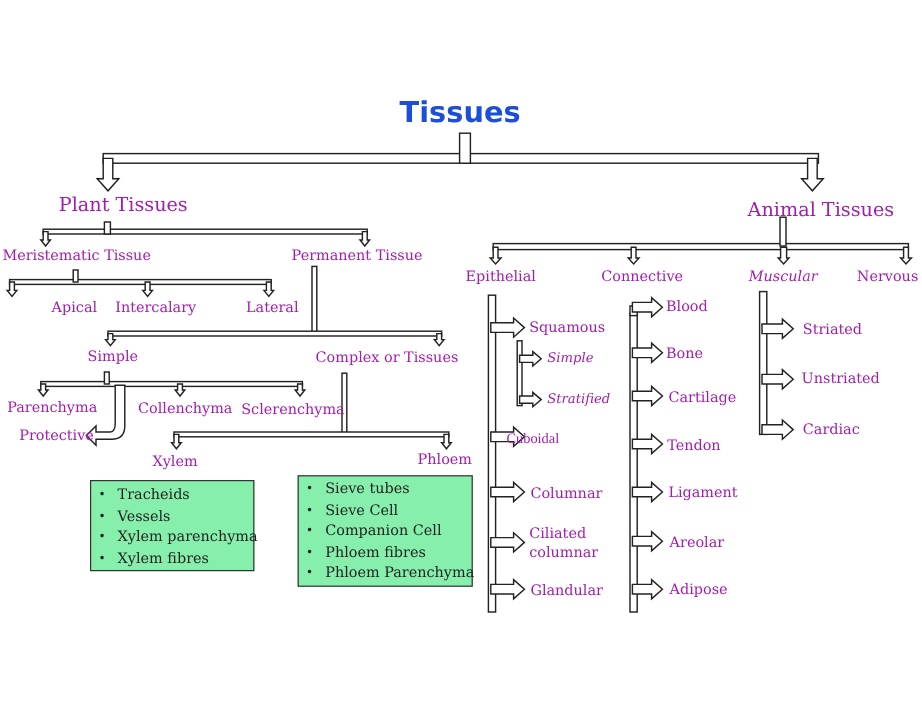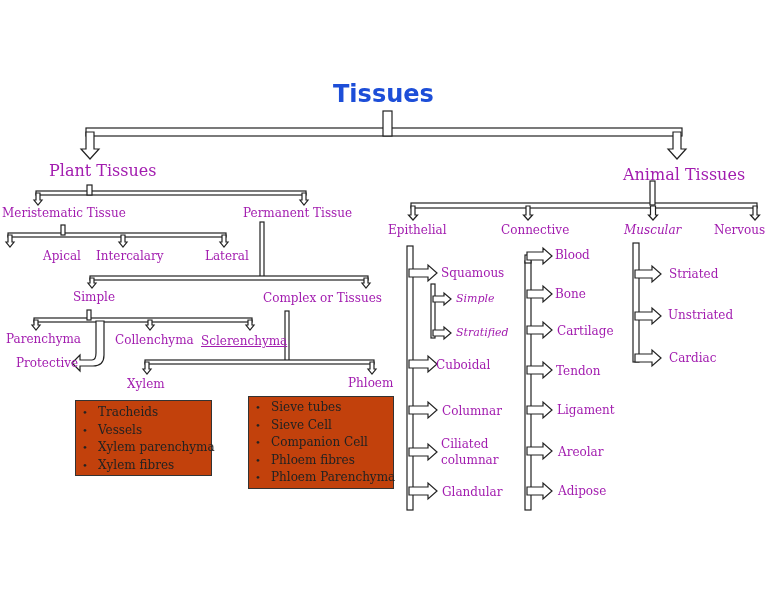--- a/index.html
+++ b/index.html
@@ -2,21 +2,21 @@
 <html><head>
 <meta charset="utf-8">
 <style>
   html,body{margin:0;padding:0;background:#ffffff;}
   body{width:768px;height:594px;position:relative;overflow:hidden;font-family:"DejaVu Serif","Liberation Serif",serif;color:#1a1a1a;}
   #stage{position:absolute;left:0;top:0;width:768px;height:594px;}
   .lbl{position:absolute;white-space:nowrap;font-family:"DejaVu Serif","Liberation Serif",serif;font-size:12px;line-height:14px;color:#a21caf;}
   .lbl.big{font-size:16px;line-height:18px;}
   .lbl.ital{font-style:italic;font-size:11px;}
   .title{position:absolute;left:333px;top:80px;font-family:"DejaVu Sans","Liberation Sans",sans-serif;font-weight:bold;font-size:24px;line-height:28px;color:#1d4ed8;}
-  .box{position:absolute;border:1px solid #333;background:#c2410c;}
+  .box{position:absolute;border:1px solid #333;background:#86efac;}
   .box ul{margin:0;padding:0;list-style:none;}
   .box li{position:relative;padding-left:22px;font-family:"DejaVu Serif","Liberation Serif",serif;font-size:12px;line-height:17.5px;color:#222;white-space:nowrap;}
   .box li::before{content:"\2022";position:absolute;left:6px;top:0;font-size:10px;}
   svg{position:absolute;left:0;top:0;}
   svg .ln{fill:#fff;stroke:#222;stroke-width:1.2;}
 </style>
 </head>
 <body>
 
 <div id="stage">
@@ -85,21 +85,21 @@
   <div class="lbl" style="left:2px;top:206px;">Meristematic Tissue</div>
   <div class="lbl" style="left:243px;top:206px;">Permanent Tissue</div>
   <div class="lbl" style="left:2px;top:249px;margin-left:41px;">Apical</div>
   <div class="lbl" style="left:96px;top:249px;">Intercalary</div>
   <div class="lbl" style="left:205px;top:249px;">Lateral</div>
 
   <div class="lbl" style="left:73px;top:290px;">Simple</div>
   <div class="lbl" style="left:263px;top:291px;">Complex or Tissues</div>
   <div class="lbl" style="left:6px;top:332px;">Parenchyma</div>
   <div class="lbl" style="left:115px;top:333px;">Collenchyma</div>
-  <div class="lbl" style="left:201px;top:334px;text-decoration:underline;">Sclerenchyma</div>
+  <div class="lbl" style="left:201px;top:334px;">Sclerenchyma</div>
   <div class="lbl" style="left:16px;top:356px;">Protective</div>
 
   <div class="lbl" style="left:127px;top:377px;">Xylem</div>
   <div class="lbl" style="left:348px;top:376px;">Phloem</div>
 
   <div class="box" style="left:75px;top:400px;width:137px;height:76px;padding-top:3px;box-sizing:border-box;">
     <ul>
       <li>Tracheids</li>
       <li>Vessels</li>
       <li>Xylem parenchyma</li>
@@ -119,21 +119,21 @@
 
   <div class="lbl big" style="left:623px;top:166px;">Animal Tissues</div>
   <div class="lbl" style="left:388px;top:223px;">Epithelial</div>
   <div class="lbl" style="left:501px;top:223px;">Connective</div>
   <div class="lbl" style="left:624px;top:223px;font-style:italic;">Muscular</div>
   <div class="lbl" style="left:714px;top:223px;">Nervous</div>
 
   <div class="lbl" style="left:441px;top:266px;">Squamous</div>
   <div class="lbl ital" style="left:456px;top:292px;">Simple</div>
   <div class="lbl ital" style="left:456px;top:326px;">Stratified</div>
-  <div class="lbl" style="left:436px;top:358px;">Cuboidal</div>
+  <div class="lbl" style="left:422px;top:358px;font-family:Liberation Serif, serif;">Cuboidal</div>
   <div class="lbl" style="left:442px;top:404px;">Columnar</div>
   <div class="lbl" style="left:441px;top:436px;width:60px;white-space:normal;line-height:16px;">Ciliated columnar</div>
   <div class="lbl" style="left:442px;top:485px;">Glandular</div>
 
   <div class="lbl" style="left:555px;top:248px;">Blood</div>
   <div class="lbl" style="left:555px;top:287px;">Bone</div>
   <div class="lbl" style="left:557px;top:324px;">Cartilage</div>
   <div class="lbl" style="left:556px;top:364px;">Tendon</div>
   <div class="lbl" style="left:557px;top:403px;">Ligament</div>
   <div class="lbl" style="left:558px;top:445px;">Areolar</div>

